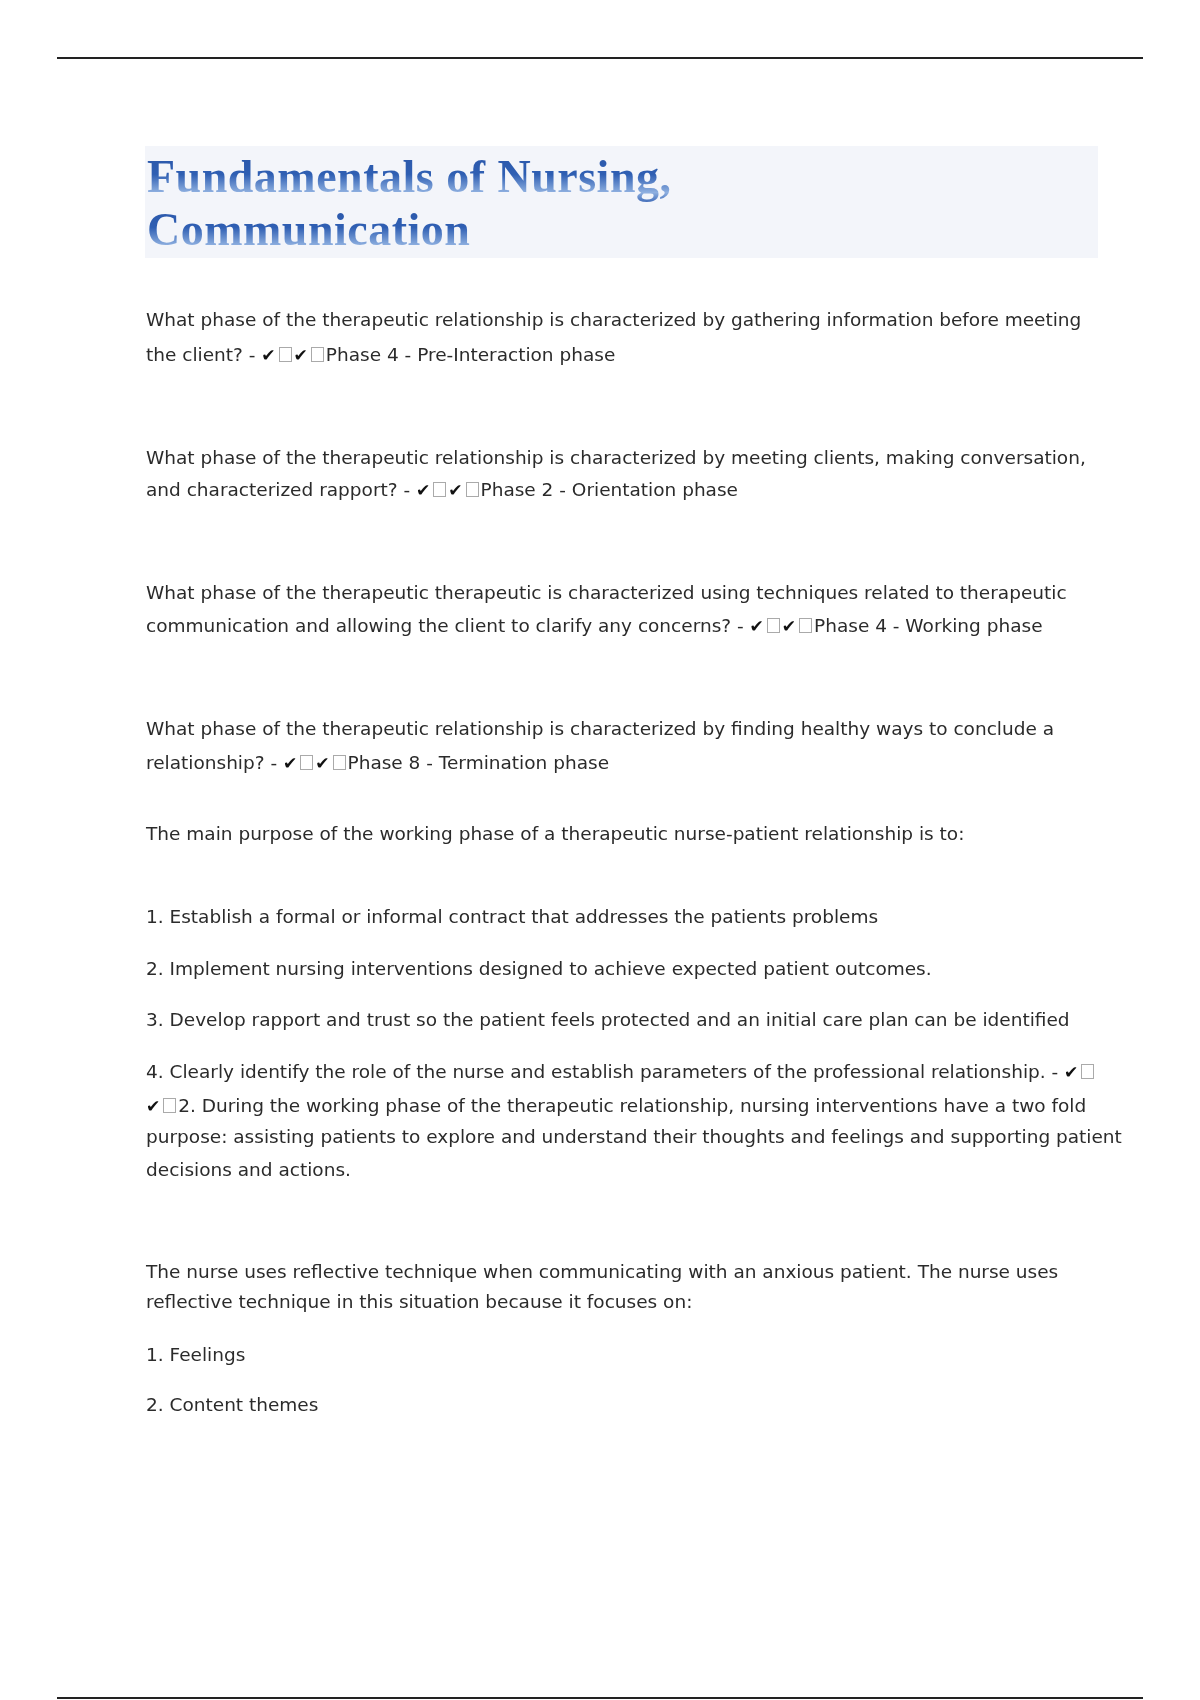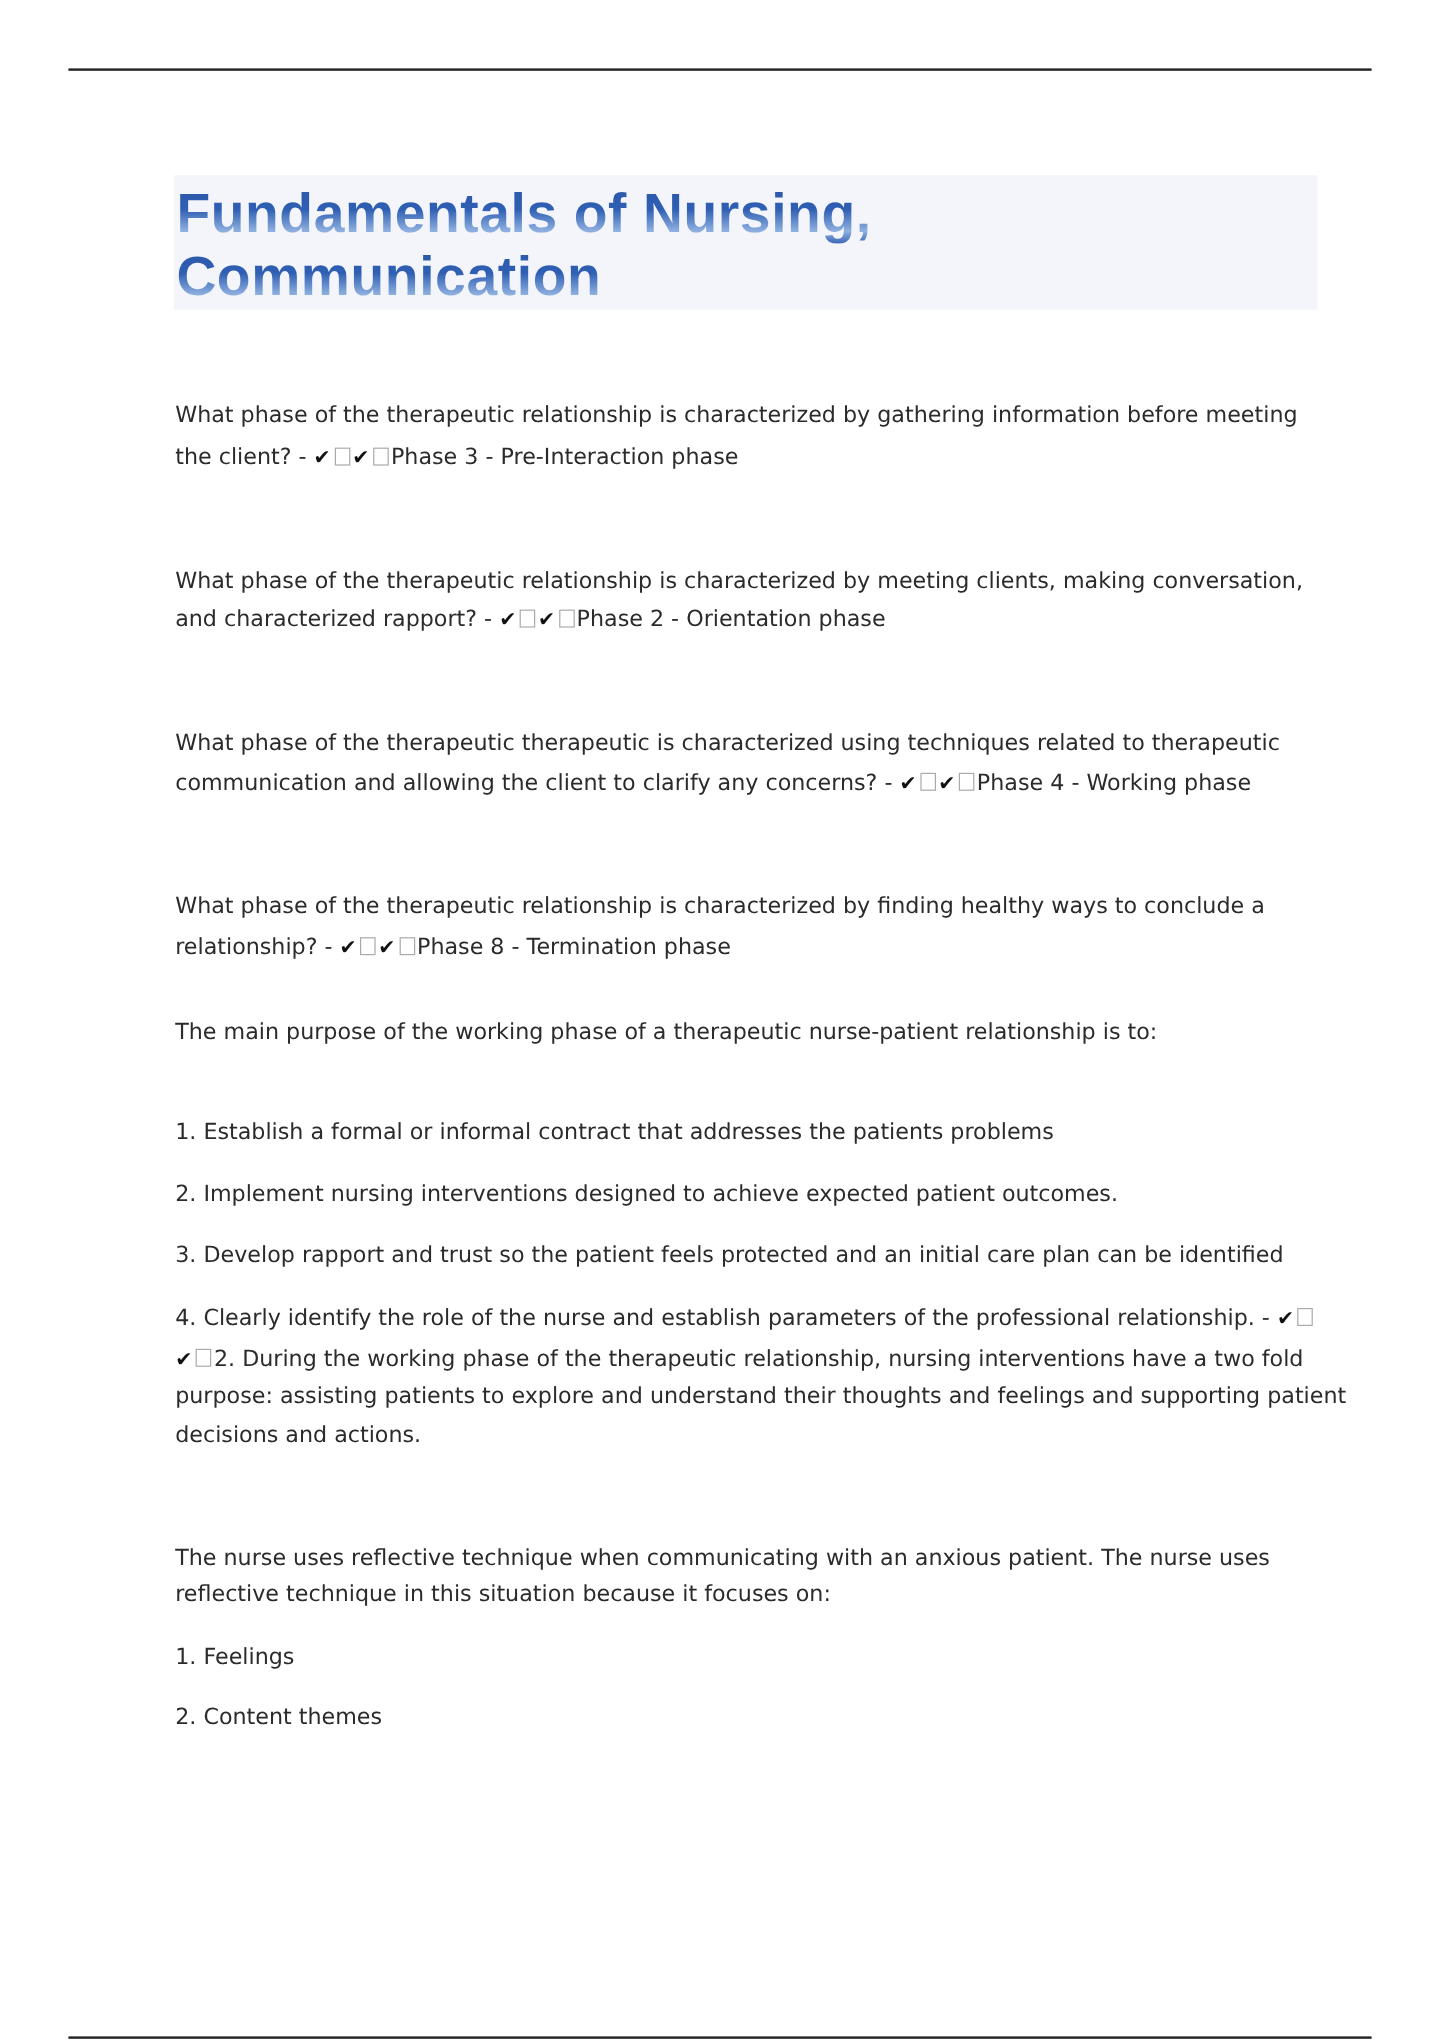--- a/index.html
+++ b/index.html
@@ -1,36 +1,36 @@
 <!DOCTYPE html>
 <html><head>
 <meta charset="utf-8">
 <style>
   html,body{margin:0;padding:0;background:#fff;}
   body{width:1200px;height:1700px;position:relative;overflow:hidden;font-family:"DejaVu Sans","Liberation Sans",sans-serif;color:#2b2b2b;}
   .rule{position:absolute;left:57px;width:1086px;height:2px;background:#222;}
   .title-box{position:absolute;left:145px;top:146px;width:953px;height:112px;background:#f3f5fa;}
-  .title{position:absolute;left:147px;font-family:Liberation Sans, sans-serif;font-weight:bold;font-size:46px;letter-spacing:0.5px;line-height:52px;
+  .title{position:absolute;left:147px;font-family:Liberation Serif, serif;font-weight:bold;font-size:46px;letter-spacing:0.5px;line-height:52px;
     background:linear-gradient(180deg,#2a56a8 0%,#2f5fb3 45%,#8fb0e0 80%,#3a66b5 100%);-webkit-background-clip:text;background-clip:text;color:transparent;}
-  .ln{position:absolute;left:146px;font-size:18.5px;line-height:24px;white-space:nowrap;transform:translateY(-50%);margin-top:27px;}
+  .ln{position:absolute;left:146px;font-size:18.5px;line-height:24px;white-space:nowrap;transform:translateY(-50%);}
   .chk{font-size:17px;color:#111;}
   .box{display:inline-block;width:11px;height:13px;border:1px solid #aaa;vertical-align:-1px;margin:0 2px 0 3px;}
 </style>
 </head>
 <body>
 
 <div class="rule" style="top:57px;"></div>
 
 <div class="title-box"></div>
 <div class="title" style="top:151px;">Fundamentals of Nursing,</div>
 <div class="title" style="top:204px;">Communication</div>
 
 <div class="ln" style="top:320px;">What phase of the therapeutic relationship is characterized by gathering information before meeting</div>
 <div class="ln" style="top:355px;">
-  <span>the client? - </span><span class="chk">✔</span><span class="box"></span><span class="chk">✔</span><span class="box"></span><span>Phase 3 - Pre-Interaction phase</span>
+  <span>the client? - </span><span class="chk">✔</span><span class="box"></span><span class="chk">✔</span><span class="box"></span><span>Phase 4 - Pre-Interaction phase</span>
 </div>
 
 <div class="ln" style="top:458px;">What phase of the therapeutic relationship is characterized by meeting clients, making conversation,</div>
 <div class="ln" style="top:490px;">
   <span>and characterized rapport? - </span><span class="chk">✔</span><span class="box"></span><span class="chk">✔</span><span class="box"></span><span>Phase 2 - Orientation phase</span>
 </div>
 
 <div class="ln" style="top:593px;">What phase of the therapeutic therapeutic is characterized using techniques related to therapeutic</div>
 <div class="ln" style="top:626px;">
   <span>communication and allowing the client to clarify any concerns? - </span><span class="chk">✔</span><span class="box"></span><span class="chk">✔</span><span class="box"></span><span>Phase 4 - Working phase</span>

